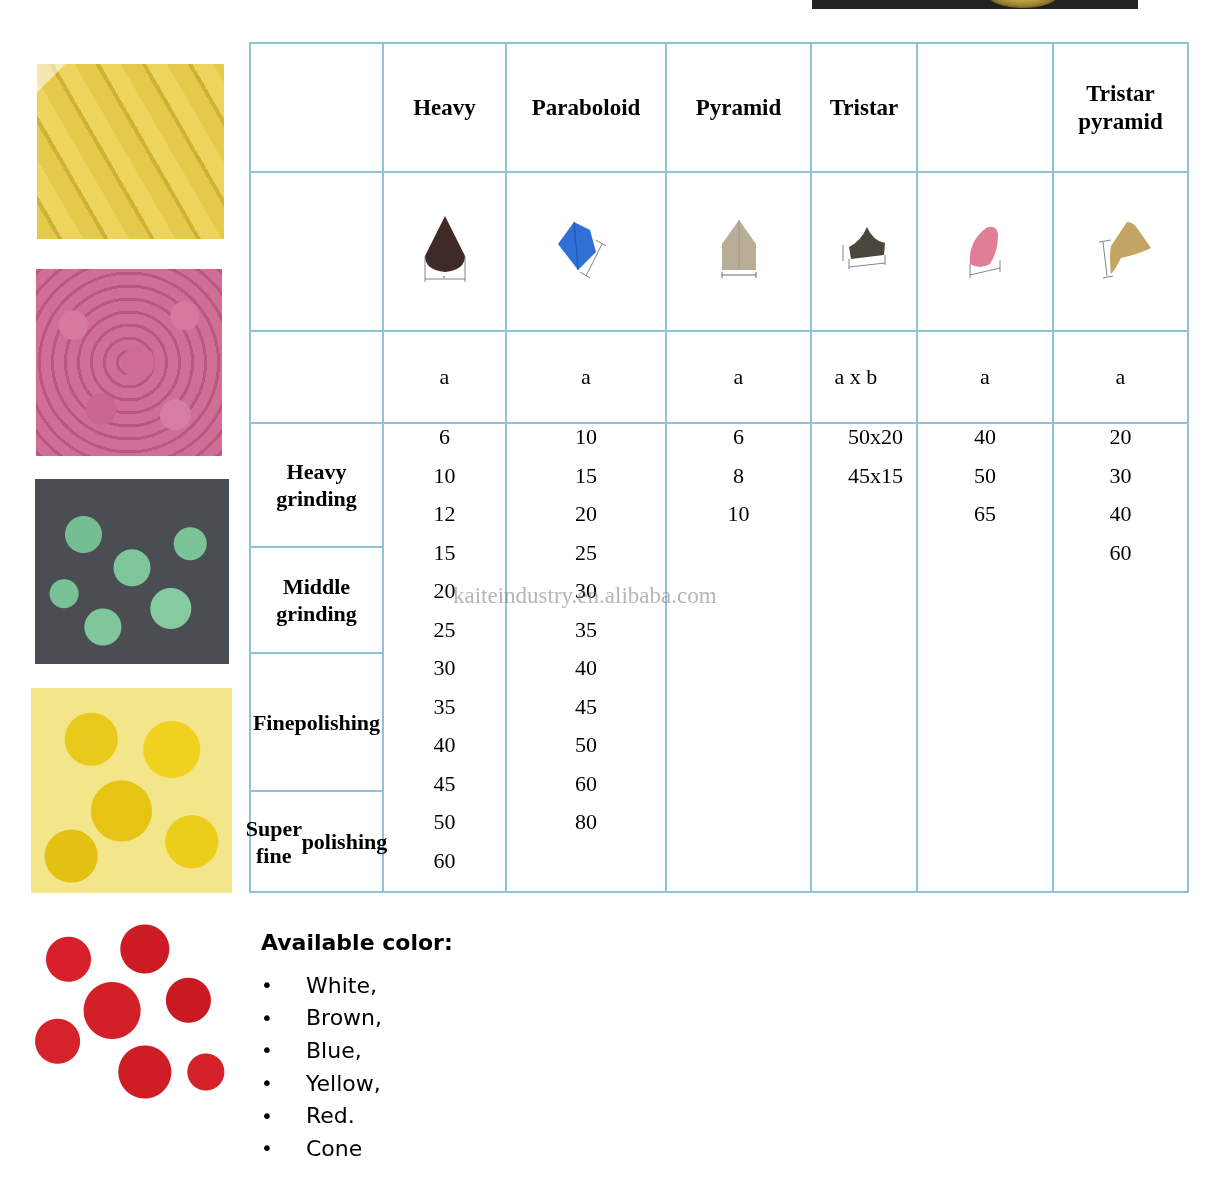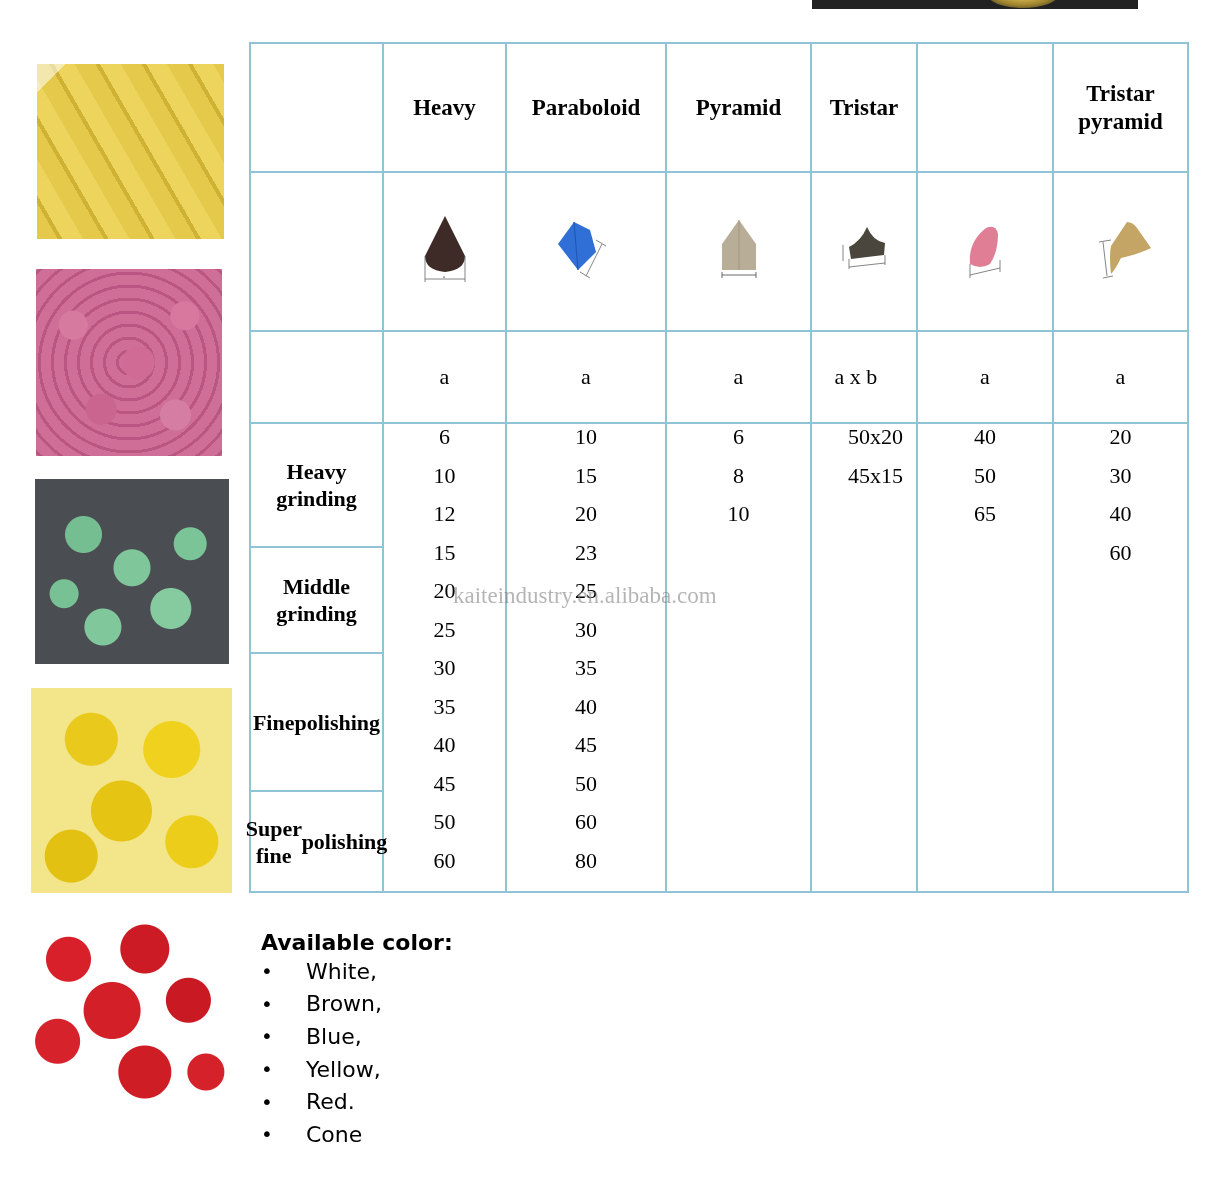--- a/index.html
+++ b/index.html
@@ -52,21 +52,21 @@
   .cell { position:absolute; display:flex; align-items:center; justify-content:center; text-align:center; }
   .hdr { font-weight:bold; font-size:23px; line-height:28px; }
   .dim { font-size:22px; }
   .vals { position:absolute; top:423px; text-align:center; font-size:22px; line-height:38.5px; padding-top:0px; }
   .vals div { height:38.5px; }
   .cat { font-weight:bold; font-size:22px; line-height:27px; }
 
   .watermark { position:absolute; left:453px; top:583px; font-family:Liberation Serif, serif; font-size:23px; color:rgba(120,120,120,0.55); letter-spacing:0px; }
 
   .colors { position:absolute; left:261px; top:930px; font-family:"DejaVu Sans", sans-serif; }
-  .colors .title { font-weight:bold; font-size:22px; margin-bottom:0; }
+  .colors .title { font-weight:bold; font-size:22px; margin-bottom:14px; }
   .colors .item { font-size:22px; height:32.6px; display:flex; align-items:center; }
   .colors .bullet { width:45px; font-size:20px; }
 </style>
 </head>
 <body>
 
 <div class="topbar">
     <div class="glow"></div>
   </div>
 
@@ -193,21 +193,20 @@
       <div>35</div>
       <div>40</div>
       <div>45</div>
       <div>50</div>
       <div>60</div>
   </div>
   <div class="vals" style="left:258px;width:158px;top:376px">
     <div>10</div>
       <div>15</div>
       <div>20</div>
-      <div>23</div>
       <div>25</div>
       <div>30</div>
       <div>35</div>
       <div>40</div>
       <div>45</div>
       <div>50</div>
       <div>60</div>
       <div>80</div>
   </div>
   <div class="vals" style="left:418px;width:143px;top:376px">

